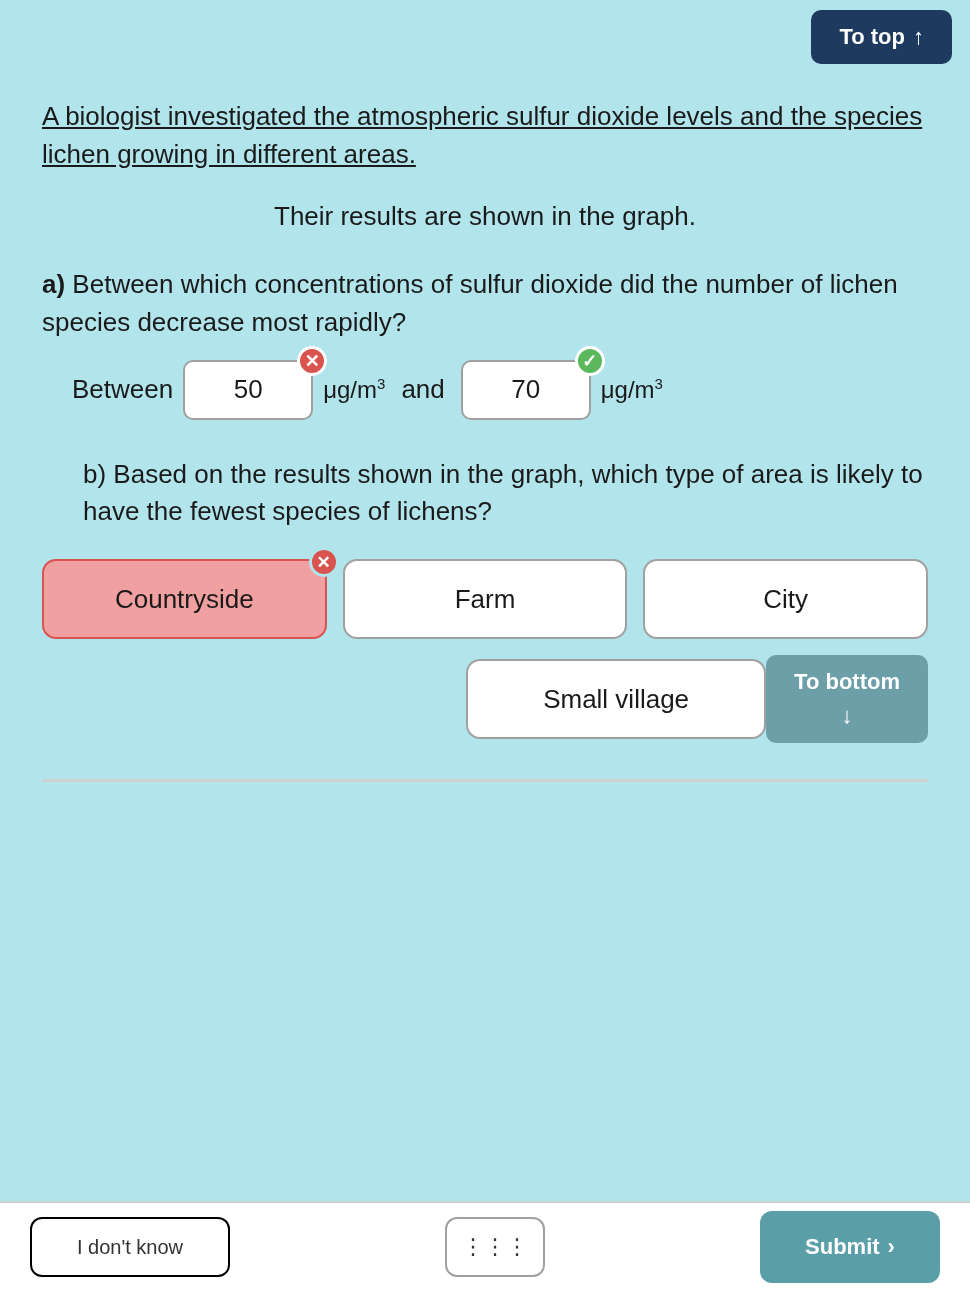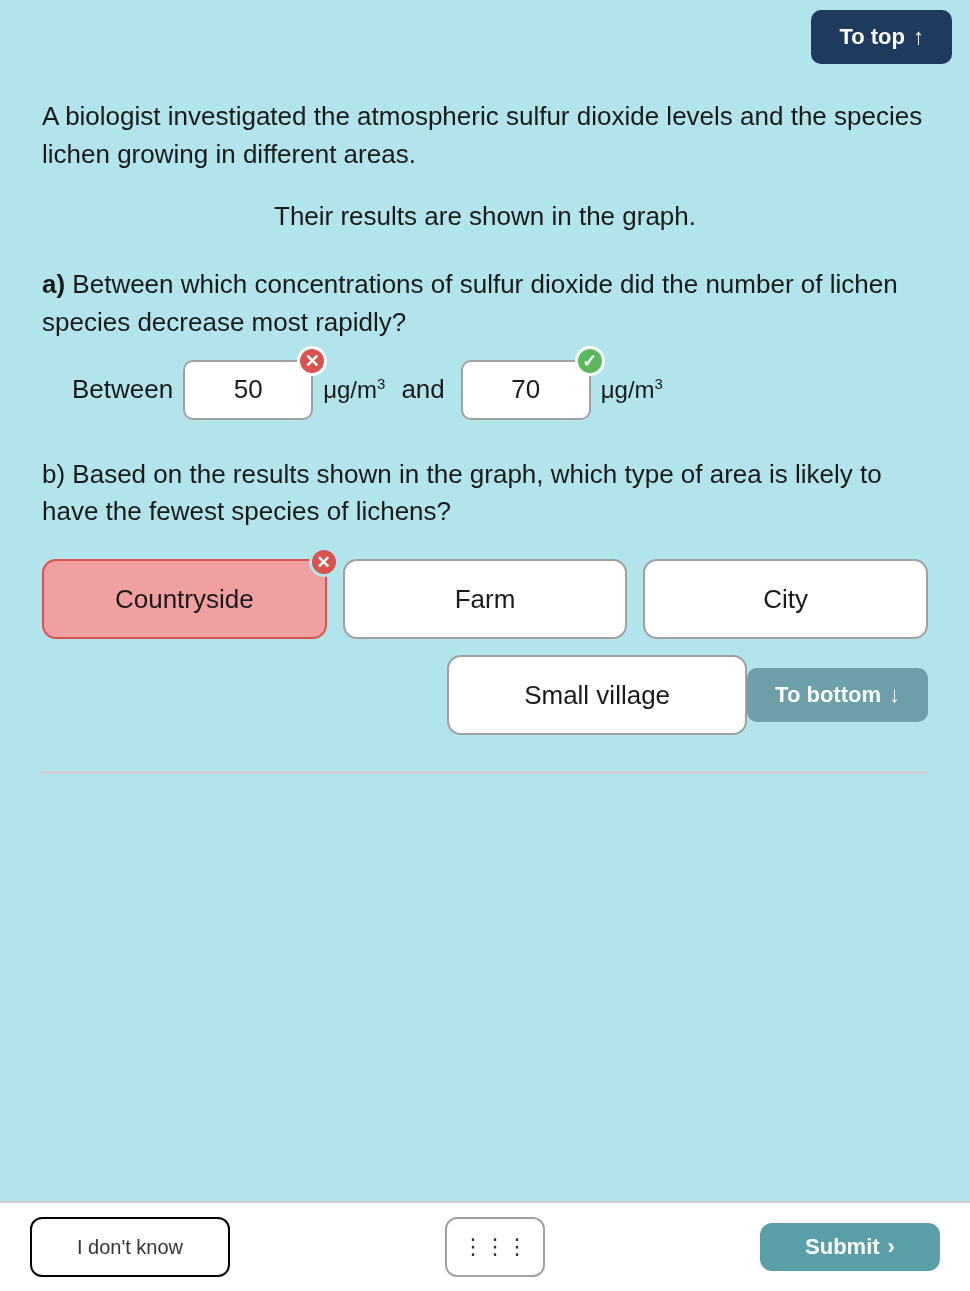--- a/index.html
+++ b/index.html
@@ -49,20 +49,21 @@
     
     .main-content {
       padding: 24px 42px 0 42px;
     }
 
     .intro-text {
       font-size: 26px;
       color: #1a1a1a;
       line-height: 1.45;
       margin-bottom: 28px;
+      text-decoration: underline;
     }
 
     .results-text {
       font-size: 26px;
       color: #1a1a1a;
       margin-bottom: 34px;
       text-align: center;
     }
 
     
@@ -154,20 +155,21 @@
       color: #1a1a1a;
       margin: 0 6px;
     }
 
     
     .question-b-text {
       font-size: 26px;
       color: #1a1a1a;
       line-height: 1.45;
       margin-bottom: 28px;
+      margin-left: 41px;
     }
 
     .options-grid {
       display: grid;
       grid-template-columns: 1fr 1fr 1fr;
       gap: 16px;
       margin-left: 0;
       margin-bottom: 16px;
     }
 
@@ -237,20 +239,21 @@
       color: #ffffff;
       border: none;
       border-radius: 10px;
       padding: 14px 28px;
       font-size: 22px;
       font-weight: 600;
       cursor: pointer;
       display: flex;
       align-items: center;
       gap: 8px;
+      flex-direction: column;
     }
 
     
     .bottom-bar {
       position: absolute;
       bottom: 0;
       left: 0;
       width: 100%;
       height: 90px;
       background: #ffffff;
@@ -283,21 +286,21 @@
       background: #ffffff;
       font-size: 22px;
       cursor: pointer;
       display: flex;
       align-items: center;
       justify-content: center;
       color: #333;
     }
 
     .submit-btn {
-      height: 48px;
+      height: 72px;
       width: 180px;
       border: none;
       border-radius: 12px;
       background: #5a9ea8;
       color: #ffffff;
       font-size: 22px;
       font-weight: 700;
       cursor: pointer;
       display: flex;
       align-items: center;

